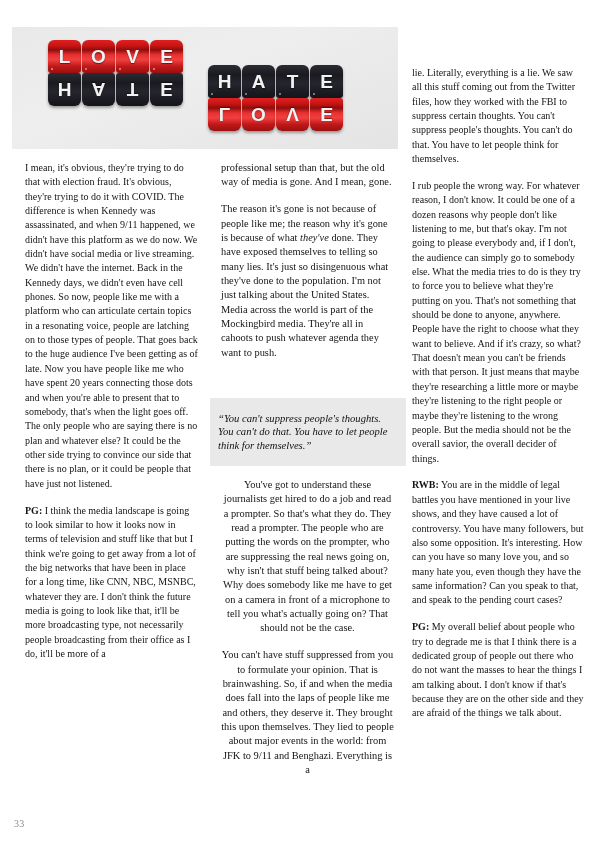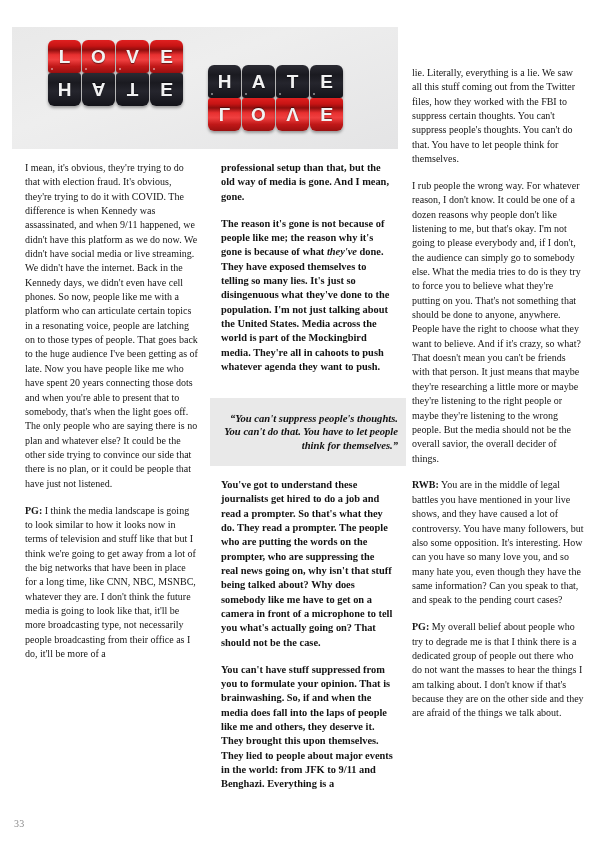--- a/index.html
+++ b/index.html
@@ -141,37 +141,36 @@
     width: 196px;
     height: 68px;
     background: #e9e9e9;
     display: flex;
     align-items: center;
     justify-content: center;
     padding: 0 8px;
   }
 
   .pullquote-text {
-    font-weight: bold;
+    font-weight: normal;
     font-style: italic;
     font-size: 10.6px;
     line-height: 13.4px;
-    text-align: right;
+    text-align: left;
     color: #111111;
   }
 
   
   .col2-top { position: absolute; left: 221px; top: 161px; width: 173px; }
-  .col2-bottom { position: absolute; left: 221px; top: 478px; width: 173px; }
+  .col2-bottom { position: absolute; left: 221px; top: 478px; width: 173px; text-align: center; }
 
   .col2-top, .col2-bottom {
     font-size: 10.4px;
     line-height: 14.35px;
     color: #141414;
-    font-weight: bold;
   }
 
   .col2-top p, .col2-bottom p { margin: 0 0 12.6px 0; }
 
   
   .folio {
     position: absolute;
     left: 14px;
     top: 818px;
     font-size: 10px;

